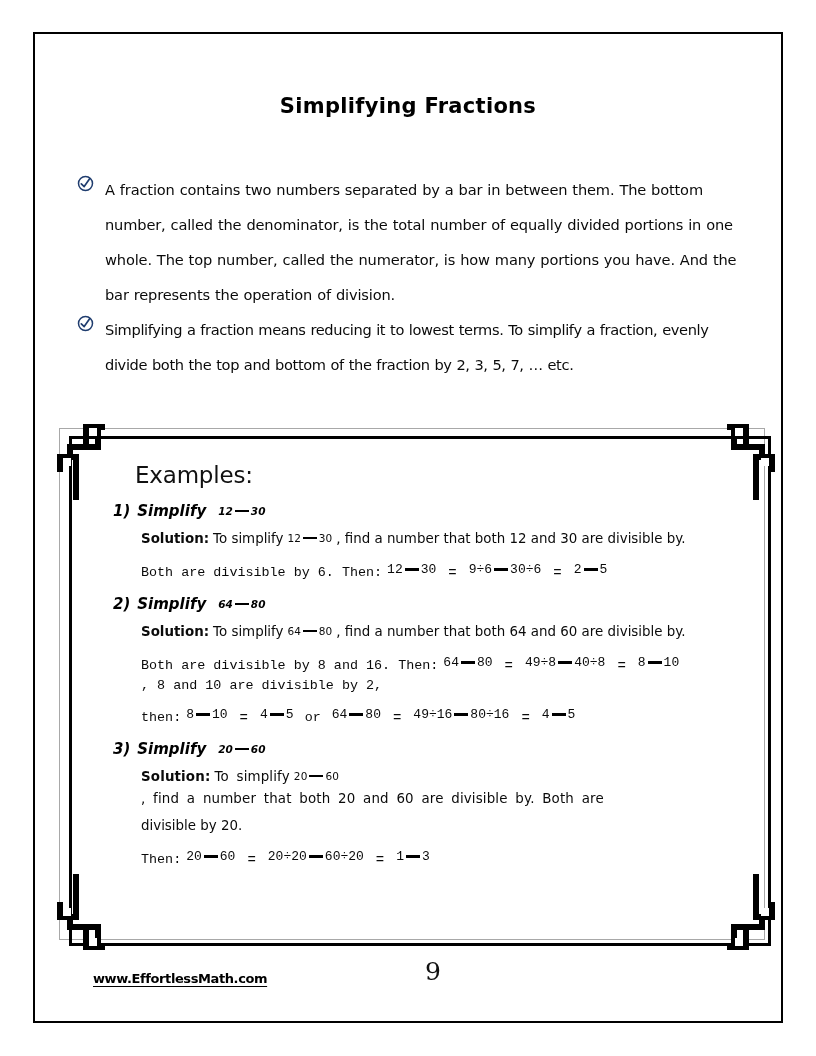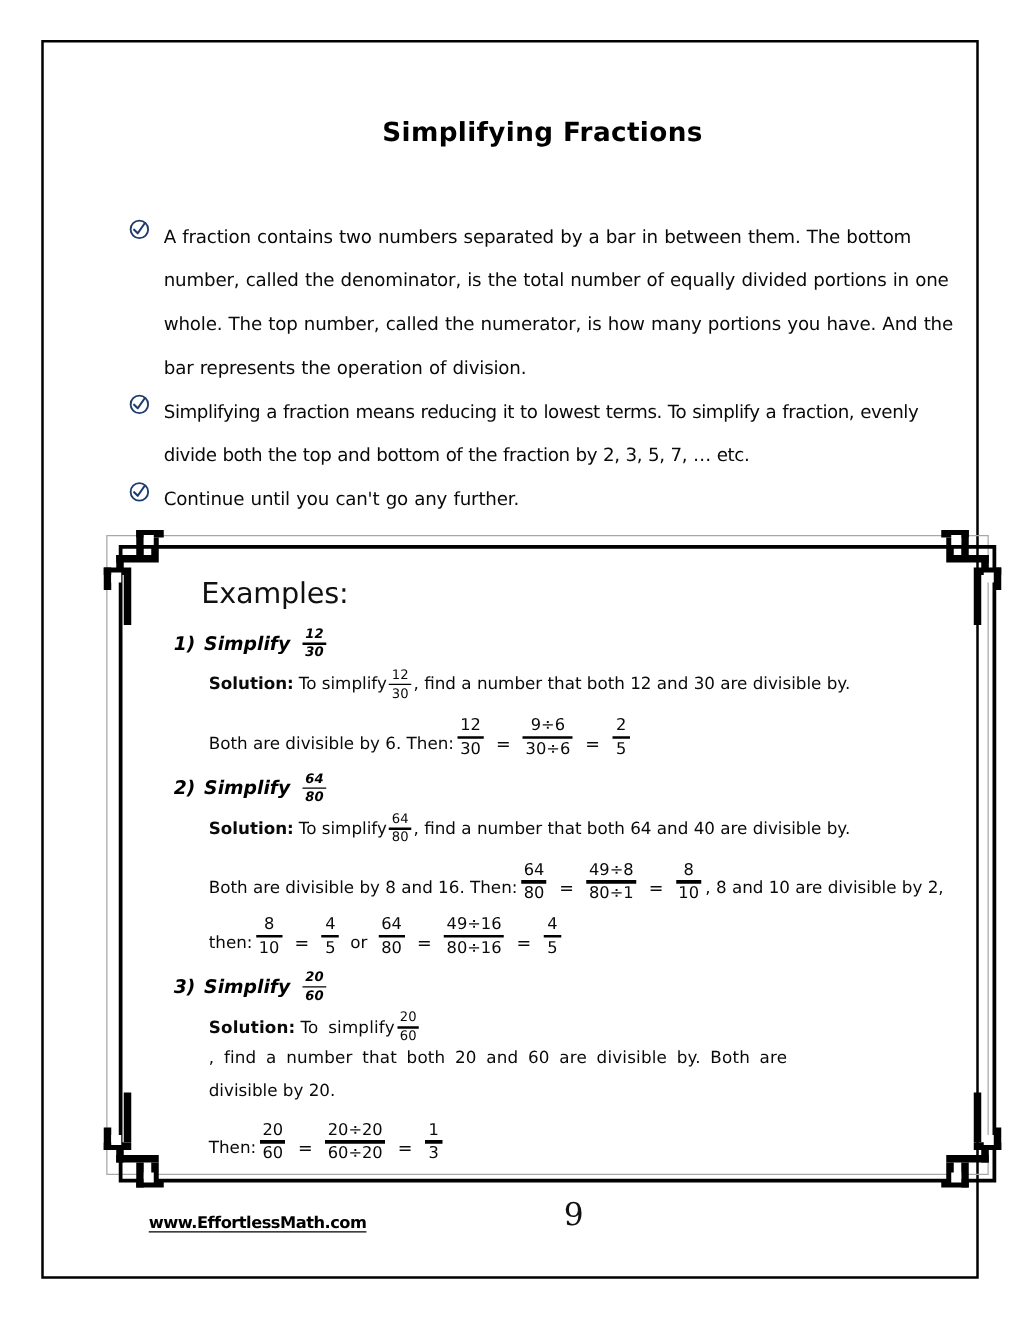--- a/index.html
+++ b/index.html
@@ -26,21 +26,20 @@
     box-sizing: border-box;
   }
 
   .page-inner {
     position: absolute;
     left: 33px;
     top: 32px;
     width: 750px;
     height: 699px;
     box-sizing: border-box;
-    margin-left: 26px;
   }
 
   
   .doc-title {
     position: absolute;
     top: 62px;
     left: 0;
     width: 750px;
     text-align: center;
     font-family: "DejaVu Sans", sans-serif;
@@ -173,31 +172,31 @@
     display: flex;
     align-items: center;
     flex-wrap: wrap;
     margin-bottom: 13px;
     line-height: 22px;
   }
   .sol-line.just { letter-spacing: 0.15px; word-spacing: 3.3px; }
   .sol-label { font-weight: bold; margin-right: 4px; }
   .math-line {
     display: flex;
-    align-items: flex-end;
+    align-items: flex-start;
     flex-wrap: wrap;
     margin-bottom: 12px;
     line-height: 20px;
+    font-family: Liberation Mono, monospace;
   }
   .txt { white-space: pre; }
 
   
   .frac {
     display: inline-flex;
-    flex-direction: column;
     align-items: center;
     vertical-align: middle;
     margin: 0 3px;
     line-height: 1;
   }
   .frac .num, .frac .den {
     display: block;
     padding: 0 2px;
     font-size: 0.82em;
   }
@@ -264,29 +263,20 @@
     <div class="bullet-row">
       <span class="bullet-icon">
         <svg width="17" height="17" viewBox="0 0 17 17">
           <circle cx="8.5" cy="8.5" r="7" fill="none" stroke="#1f3c6e" stroke-width="1.5"></circle>
           <path d="M4.3 8.8 L7.2 11.6 L12.8 3.6" fill="none" stroke="#1f3c6e" stroke-width="1.7" stroke-linecap="round" stroke-linejoin="round"></path>
         </svg>
       </span>
       <span class="bullet-text narrow">Simplifying a fraction means reducing it to lowest terms. To simplify a fraction, evenly divide both the top and bottom of the fraction by 2, 3, 5, 7, … etc.</span>
     </div>
 
-    <div class="bullet-row">
-      <span class="bullet-icon">
-        <svg width="17" height="17" viewBox="0 0 17 17">
-          <circle cx="8.5" cy="8.5" r="7" fill="none" stroke="#1f3c6e" stroke-width="1.5"></circle>
-          <path d="M4.3 8.8 L7.2 11.6 L12.8 3.6" fill="none" stroke="#1f3c6e" stroke-width="1.7" stroke-linecap="round" stroke-linejoin="round"></path>
-        </svg>
-      </span>
-      <span class="bullet-text">Continue until you can't go any further.</span>
-    </div>
 
   </div>
 
   <div class="frame-wrap">
     <div class="frame-thin"></div>
     <div class="frame-thick"></div>
 
     <div class="corner c-tl">
       <span class="m1"></span>
         <span class="m2"></span>
@@ -396,34 +386,34 @@
         </div>
         <div class="example-body">
           <div class="sol-line">
             <span class="sol-label">Solution:</span>
             <span class="txt">To simplify</span>
             <span class="frac small inline-sm">
               <span class="num">64</span>
               <span class="bar"></span>
               <span class="den">80</span>
             </span>
-            <span class="txt">, find a number that both 64 and 40 are divisible by.</span>
+            <span class="txt">, find a number that both 64 and 60 are divisible by.</span>
           </div>
           <div class="math-line">
             <span class="txt">Both are divisible by 8 and 16. Then:</span>
             <span class="frac big">
               <span class="num">64</span>
               <span class="bar"></span>
               <span class="den">80</span>
             </span>
             <span class="eq">=</span>
             <span class="frac big">
               <span class="num">49÷8</span>
               <span class="bar"></span>
-              <span class="den">80÷1</span>
+              <span class="den">40÷8</span>
             </span>
             <span class="eq">=</span>
             <span class="frac big">
               <span class="num">8</span>
               <span class="bar"></span>
               <span class="den">10</span>
             </span>
             <span class="txt">, 8 and 10 are divisible by 2,</span>
           </div>
           <div class="math-line">

